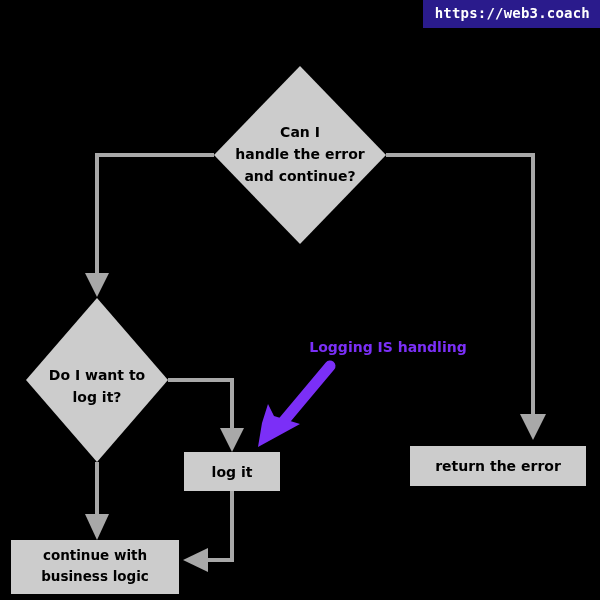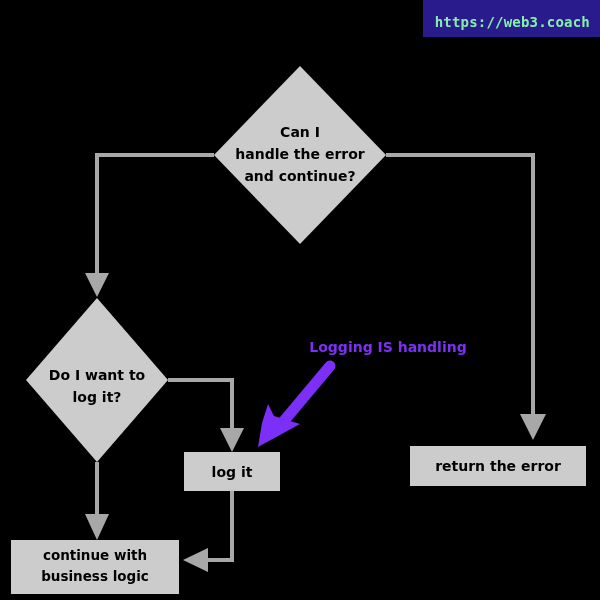--- a/index.html
+++ b/index.html
@@ -13,25 +13,25 @@
     height: 600px;
     background: #000000;
     overflow: hidden;
     font-family: "DejaVu Sans", sans-serif;
   }
   .watermark {
     position: absolute;
     top: 0;
     right: 0;
     background: #2a1b8c;
-    color: #86efac;
+    color: #ffffff;
     font-family: "DejaVu Sans Mono", monospace;
     font-weight: bold;
     font-size: 14px;
-    padding: 14px 10px 7px 12px;
+    padding: 5px 10px 7px 12px;
     letter-spacing: 0.2px;
     white-space: nowrap;
   }
   svg.layer {
     position: absolute;
     left: 0;
     top: 0;
     width: 600px;
     height: 600px;
   }

